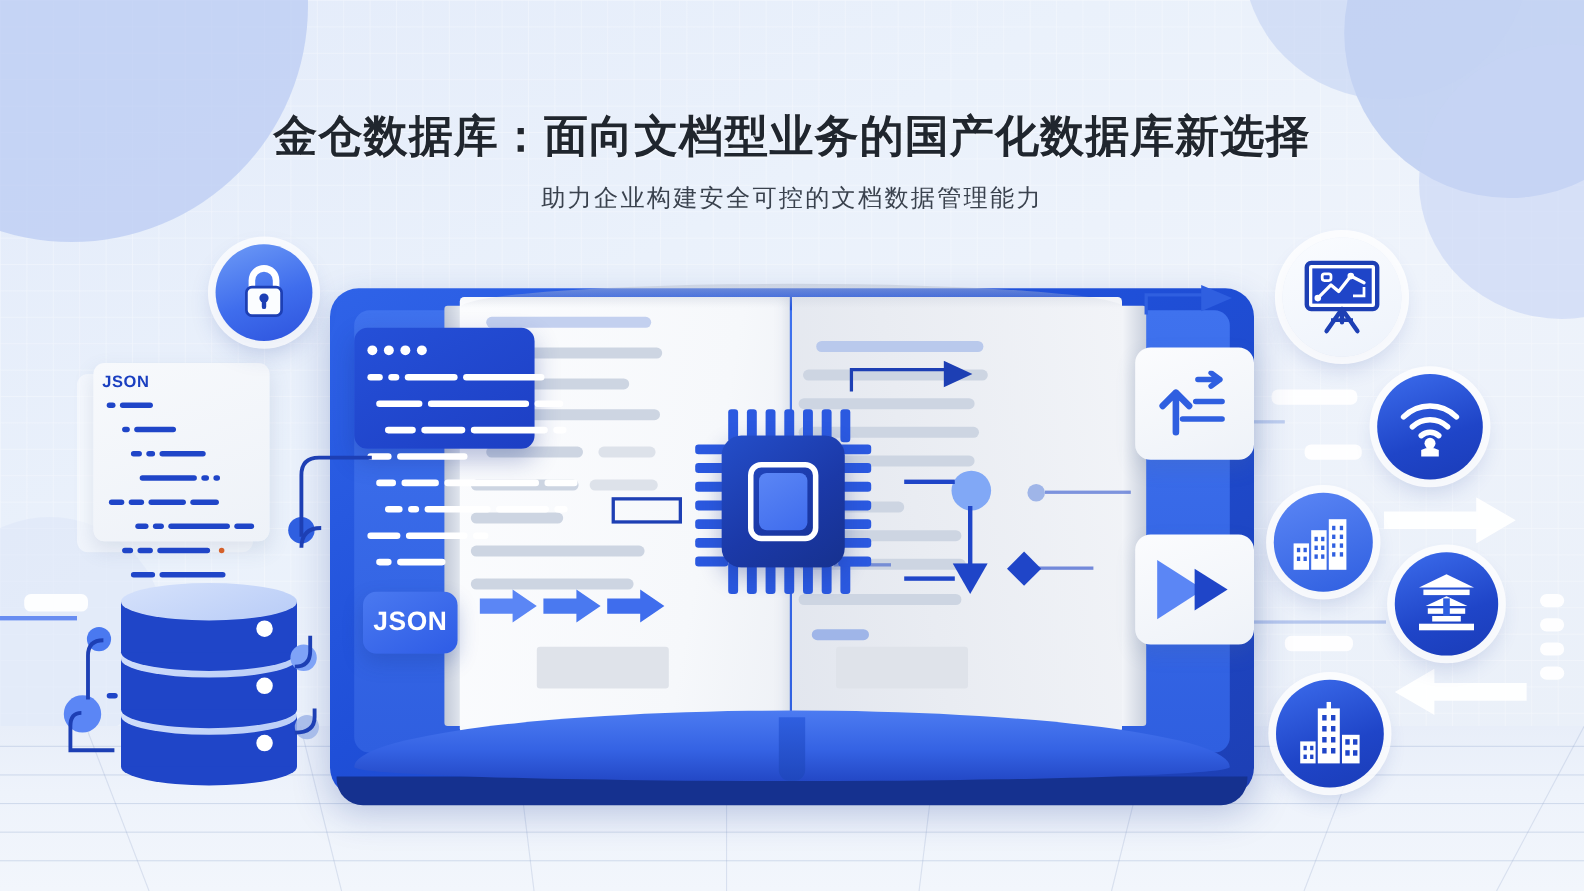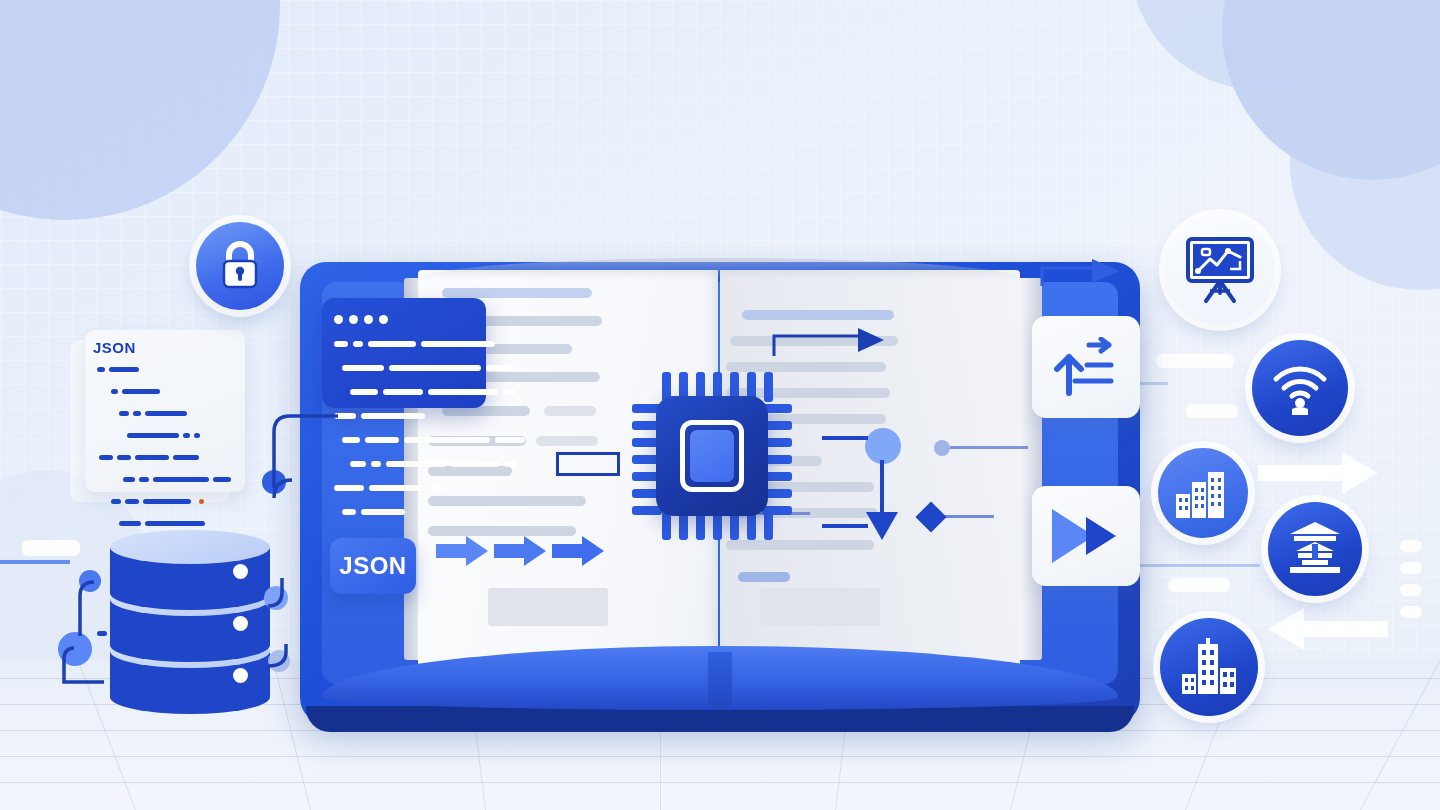--- a/index.html
+++ b/index.html
@@ -221,20 +221,22 @@
       <div class="floor-d" style="left: 135px; transform: rotate(-21deg);"></div>
       <div class="floor-d" style="left: 310px; transform: rotate(-14deg);"></div>
       <div class="floor-d" style="left: 485px; transform: rotate(-7deg);"></div>
       <div class="floor-d" style="left: 660px; transform: rotate(0deg);"></div>
       <div class="floor-d" style="left: 835px; transform: rotate(7deg);"></div>
       <div class="floor-d" style="left: 1010px; transform: rotate(14deg);"></div>
       <div class="floor-d" style="left: 1185px; transform: rotate(21deg);"></div>
       <div class="floor-d" style="left: 1360px; transform: rotate(28deg);"></div>
     </div>
 
+  <div class="title">金仓数据库：面向文档型业务的国产化数据库新选择</div>
+  <div class="subtitle">助力企业构建安全可控的文档数据管理能力</div>
 
   <div id="white-bars">
       <div class="wbar" style="left: 1156px; top: 354px; width: 78px; height: 14px;"></div>
       <div class="wbar" style="left: 1186px; top: 404px; width: 52px; height: 14px;"></div>
       <div class="wbar" style="left: 1168px; top: 578px; width: 62px; height: 14px;"></div>
       <div class="wbar" style="left: 1400px; top: 540px; width: 22px; height: 12px;"></div>
       <div class="wbar" style="left: 1400px; top: 562px; width: 22px; height: 12px;"></div>
       <div class="wbar" style="left: 1400px; top: 584px; width: 22px; height: 12px;"></div>
       <div class="wbar" style="left: 1400px; top: 606px; width: 22px; height: 12px;"></div>
       <div class="wbar" style="left: 22px; top: 540px; width: 58px; height: 16px;"></div>

